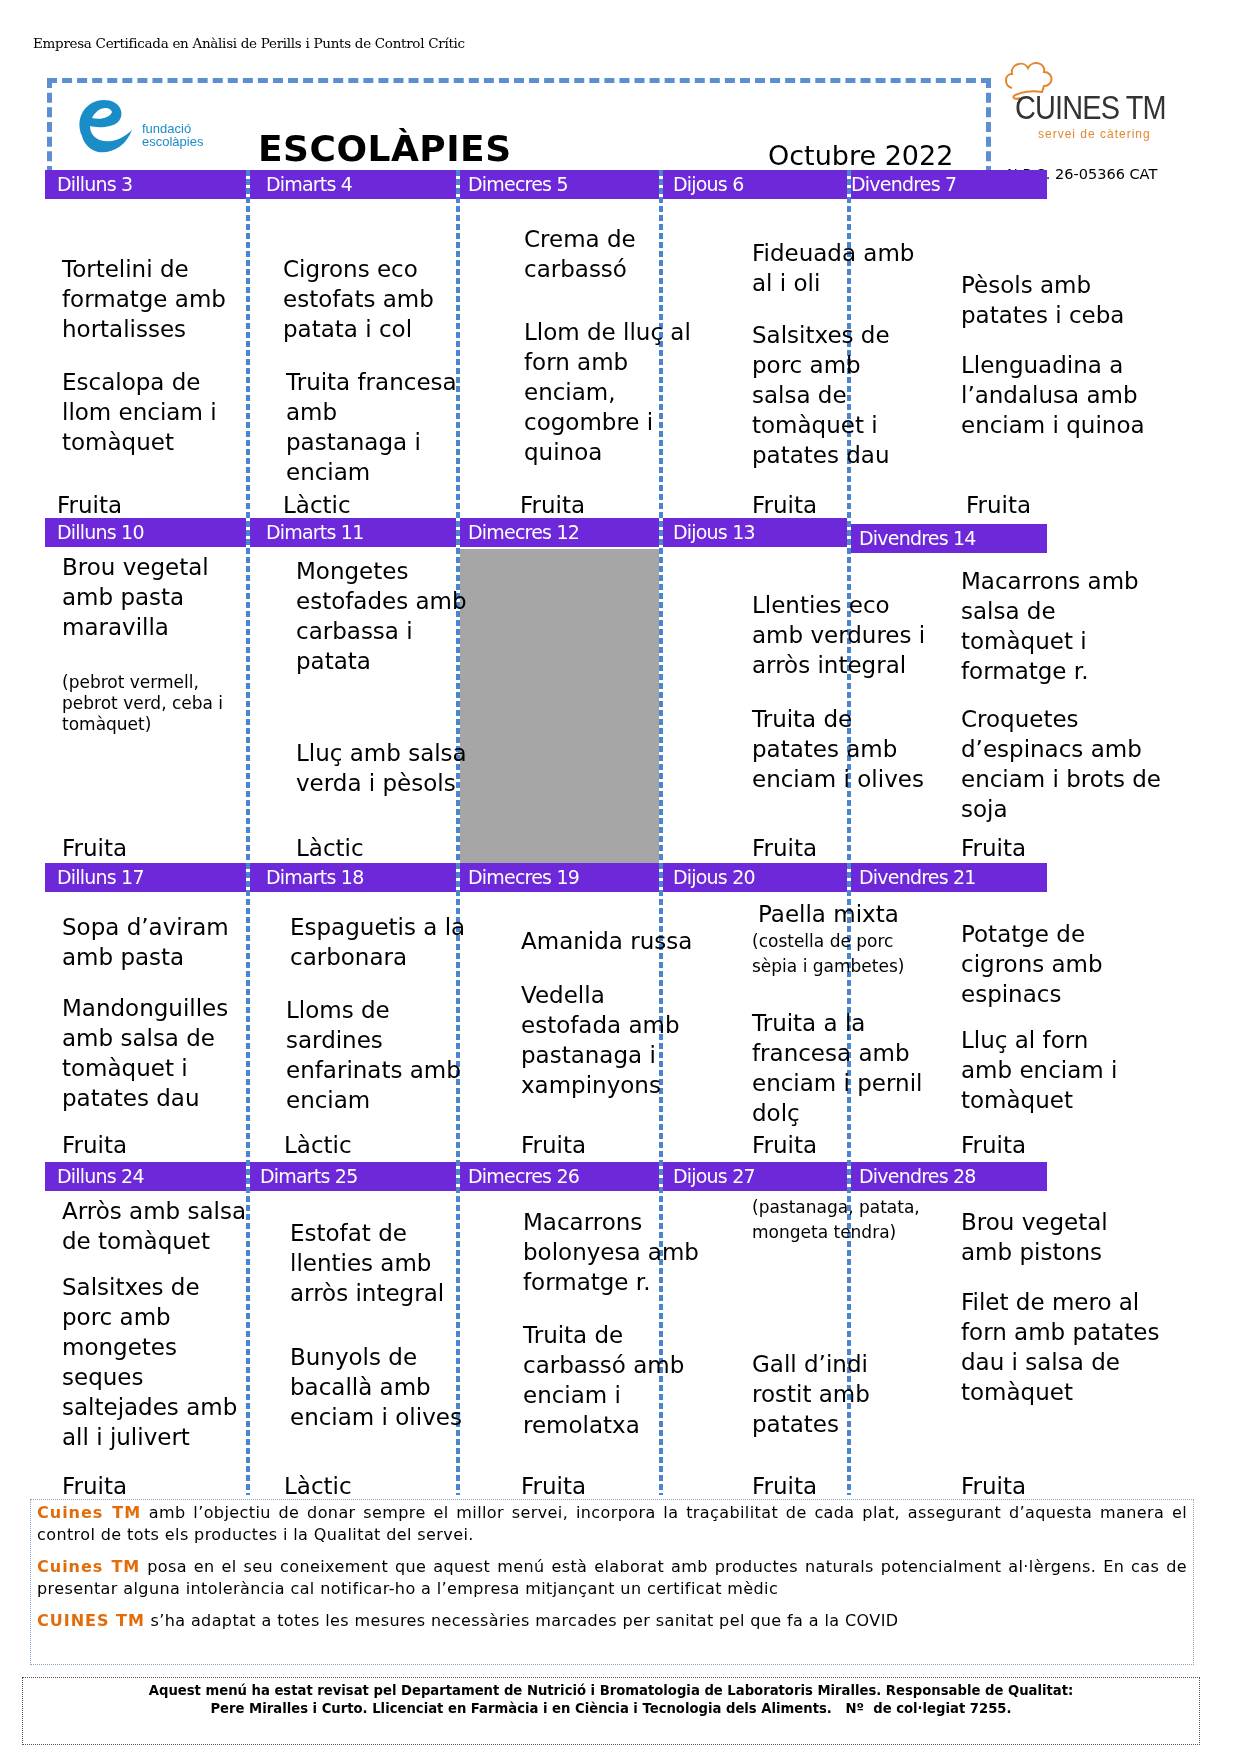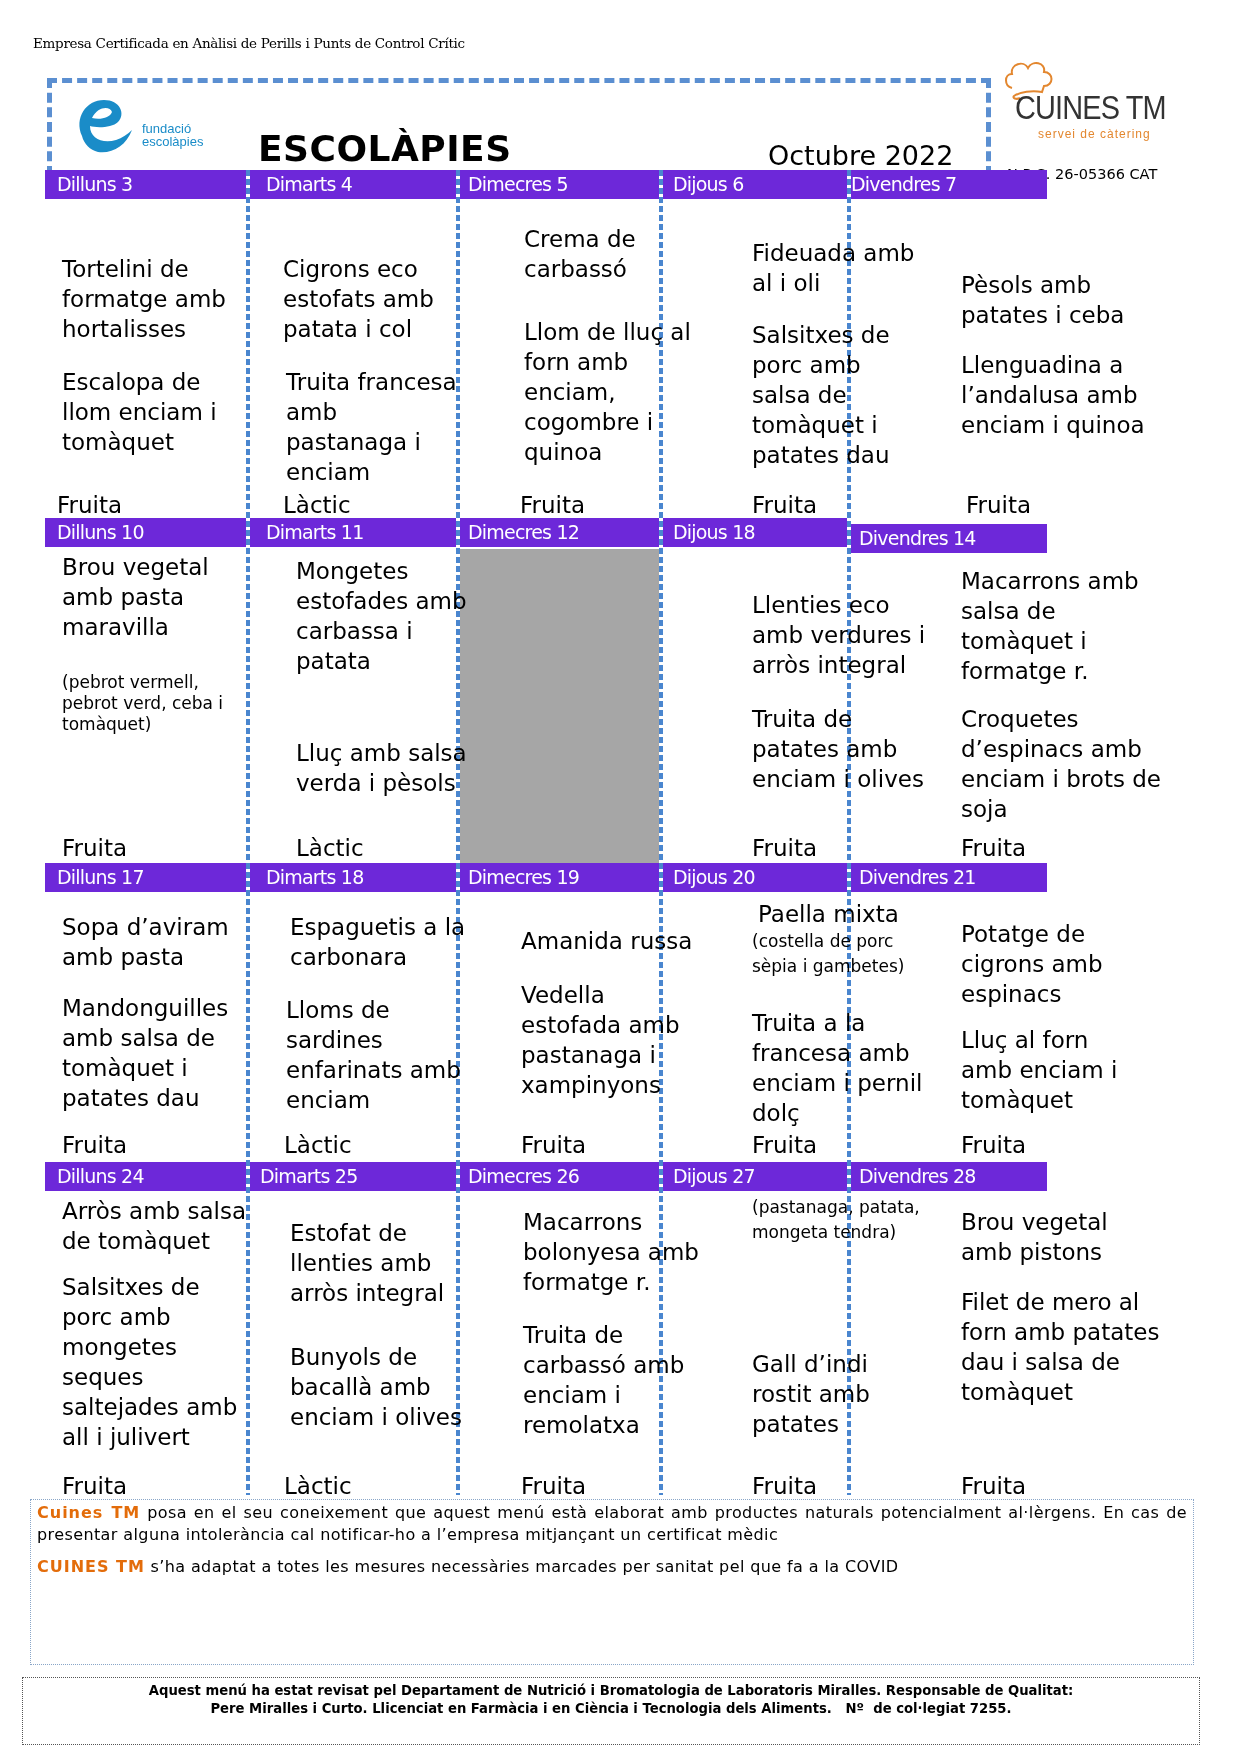--- a/index.html
+++ b/index.html
@@ -79,21 +79,21 @@
 <div class="cell" style="left:752px; top:320px; width:165px;">Salsitxes de porc amb salsa de tomàquet i patates dau</div>
 <div class="fruit" style="left:752px; top:491px;">Fruita</div>
 
 <div class="cell" style="left:961px; top:270px; width:195px;">Pèsols amb patates i ceba</div>
 <div class="cell" style="left:961px; top:350px; width:200px;">Llenguadina a l’andalusa amb enciam i quinoa</div>
 <div class="fruit" style="left:966px; top:491px;">Fruita</div>
 
 <div class="dayhdr" style="left:45px; top:518px; width:201px;">Dilluns 10</div>
 <div class="dayhdr" style="left:250px; top:518px; width:206px; padding-left:16px;">Dimarts 11</div>
 <div class="dayhdr" style="left:460px; top:518px; width:199px; padding-left:8px;">Dimecres 12</div>
-<div class="dayhdr" style="left:663px; top:518px; width:184px; padding-left:10px;">Dijous 18</div>
+<div class="dayhdr" style="left:663px; top:518px; width:184px; padding-left:10px;">Dijous 13</div>
 <div class="dayhdr" style="left:851px; top:524px; width:196px; padding-left:8px;">Divendres 14</div>
 
 <div class="grey" style="left:460px; top:549px; width:199px; height:316px;"></div>
 
 <div class="cell" style="left:62px; top:552px; width:185px;">Brou vegetal amb pasta maravilla</div>
 <div class="cell" style="left:62px; top:672px; width:190px;">
   <p class="small">(pebrot vermell, pebrot verd, ceba i tomàquet)</p>
 </div>
 <div class="fruit" style="left:62px; top:834px;">Fruita</div>
 
@@ -160,20 +160,21 @@
   <p class="small" style="line-height:25px;">(pastanaga, patata, mongeta tendra)</p>
 </div>
 <div class="cell" style="left:752px; top:1349px; width:150px;">Gall d’indi rostit amb patates</div>
 <div class="fruit" style="left:752px; top:1472px;">Fruita</div>
 
 <div class="cell" style="left:961px; top:1207px; width:175px;">Brou vegetal amb pistons</div>
 <div class="cell" style="left:961px; top:1287px; width:200px;">Filet de mero al forn amb patates dau i salsa de tomàquet</div>
 <div class="fruit" style="left:961px; top:1472px;">Fruita</div>
 
 <div class="notes">
+  <p><span class="accent">Cuines TM</span><span> amb l’objectiu de donar sempre el millor servei, incorpora la traçabilitat de cada plat, assegurant d’aquesta manera el control de tots els productes i la Qualitat del servei.</span></p>
   <p><span class="accent">Cuines TM</span><span> posa en el seu coneixement que aquest menú està elaborat amb productes naturals potencialment al·lèrgens. En cas de presentar alguna intolerància cal notificar-ho a l’empresa mitjançant un certificat mèdic</span></p>
   <p><span class="accent">CUINES TM</span><span> s’ha adaptat a totes les mesures necessàries marcades per sanitat pel que fa a la COVID</span></p>
 </div>
 
 <div class="rev">
   <div>Aquest menú ha estat revisat pel Departament de Nutrició i Bromatologia de Laboratoris Miralles. Responsable de Qualitat:</div>
   <div style="white-space:pre;">Pere Miralles i Curto. Llicenciat en Farmàcia i en Ciència i Tecnologia dels Aliments.   Nº  de col·legiat 7255.</div>
 </div>
 
 </body></html>

